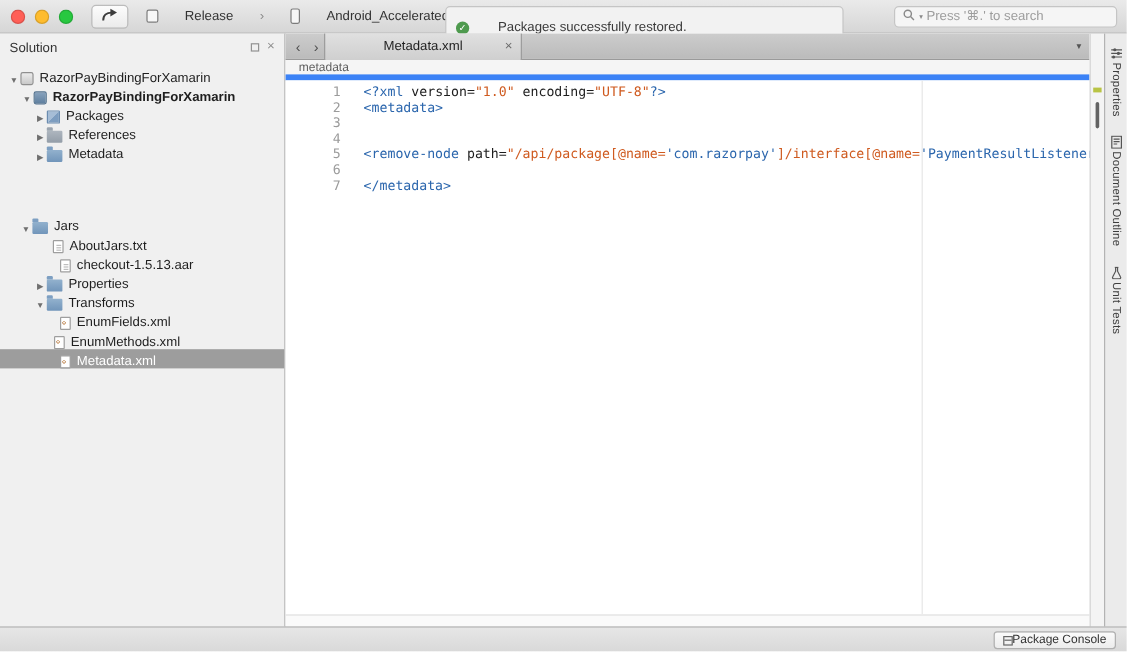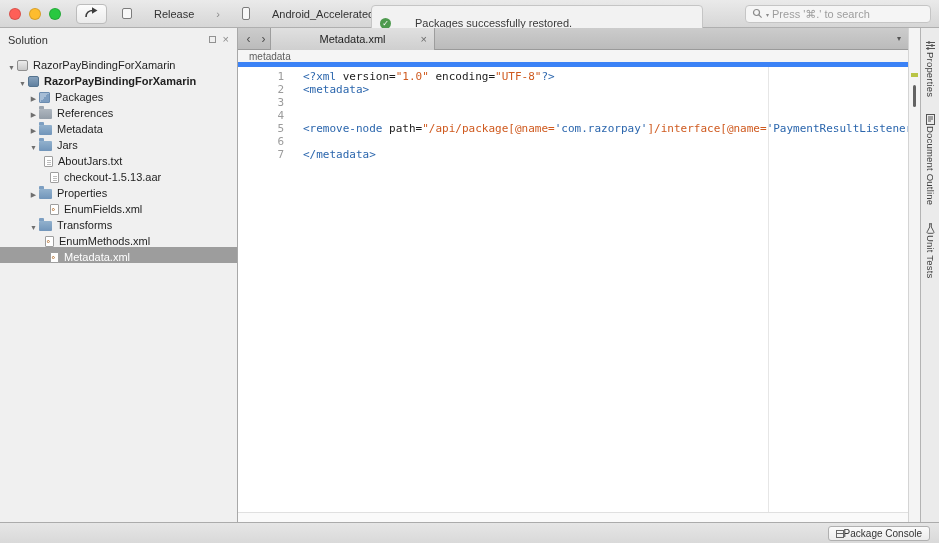--- a/index.html
+++ b/index.html
@@ -187,49 +187,49 @@
           <div class="trow" style="padding-left: 28px;">
             <span class="arrow">▶</span>
             <span class="ticon ico-folder gray"></span>
             <span class="tlabel">References</span>
           </div>
           <div class="trow" style="padding-left: 28px;">
             <span class="arrow">▶</span>
             <span class="ticon ico-folder"></span>
             <span class="tlabel">Metadata</span>
           </div>
-          <div class="trow" style="padding-left: 28px;">
+          <div class="trow" style="padding-left: 16px; margin-top: 44px;">
             <span class="arrow">▼</span>
             <span class="ticon ico-folder"></span>
             <span class="tlabel">Jars</span>
           </div>
           <div class="trow" style="padding-left: 33px;">
             <span class="arrow"></span>
             <span class="ticon ico-doc"></span>
             <span class="tlabel">AboutJars.txt</span>
           </div>
           <div class="trow" style="padding-left: 39px;">
             <span class="arrow"></span>
             <span class="ticon ico-doc"></span>
             <span class="tlabel">checkout-1.5.13.aar</span>
           </div>
           <div class="trow" style="padding-left: 28px;">
             <span class="arrow">▶</span>
             <span class="ticon ico-folder"></span>
             <span class="tlabel">Properties</span>
           </div>
-          <div class="trow" style="padding-left: 39px;">
-            <span class="arrow"></span>
-            <span class="ticon ico-doc xml"></span>
-            <span class="tlabel">EnumFields.xml</span>
-          </div>
           <div class="trow" style="padding-left: 28px;">
             <span class="arrow">▼</span>
             <span class="ticon ico-folder"></span>
             <span class="tlabel">Transforms</span>
+          </div>
+          <div class="trow" style="padding-left: 39px;">
+            <span class="arrow"></span>
+            <span class="ticon ico-doc xml"></span>
+            <span class="tlabel">EnumFields.xml</span>
           </div>
           <div class="trow" style="padding-left: 34px;">
             <span class="arrow"></span>
             <span class="ticon ico-doc xml"></span>
             <span class="tlabel">EnumMethods.xml</span>
           </div>
           <div class="trow selected" style="padding-left: 39px;">
             <span class="arrow"></span>
             <span class="ticon ico-doc xml"></span>
             <span class="tlabel">Metadata.xml</span>

